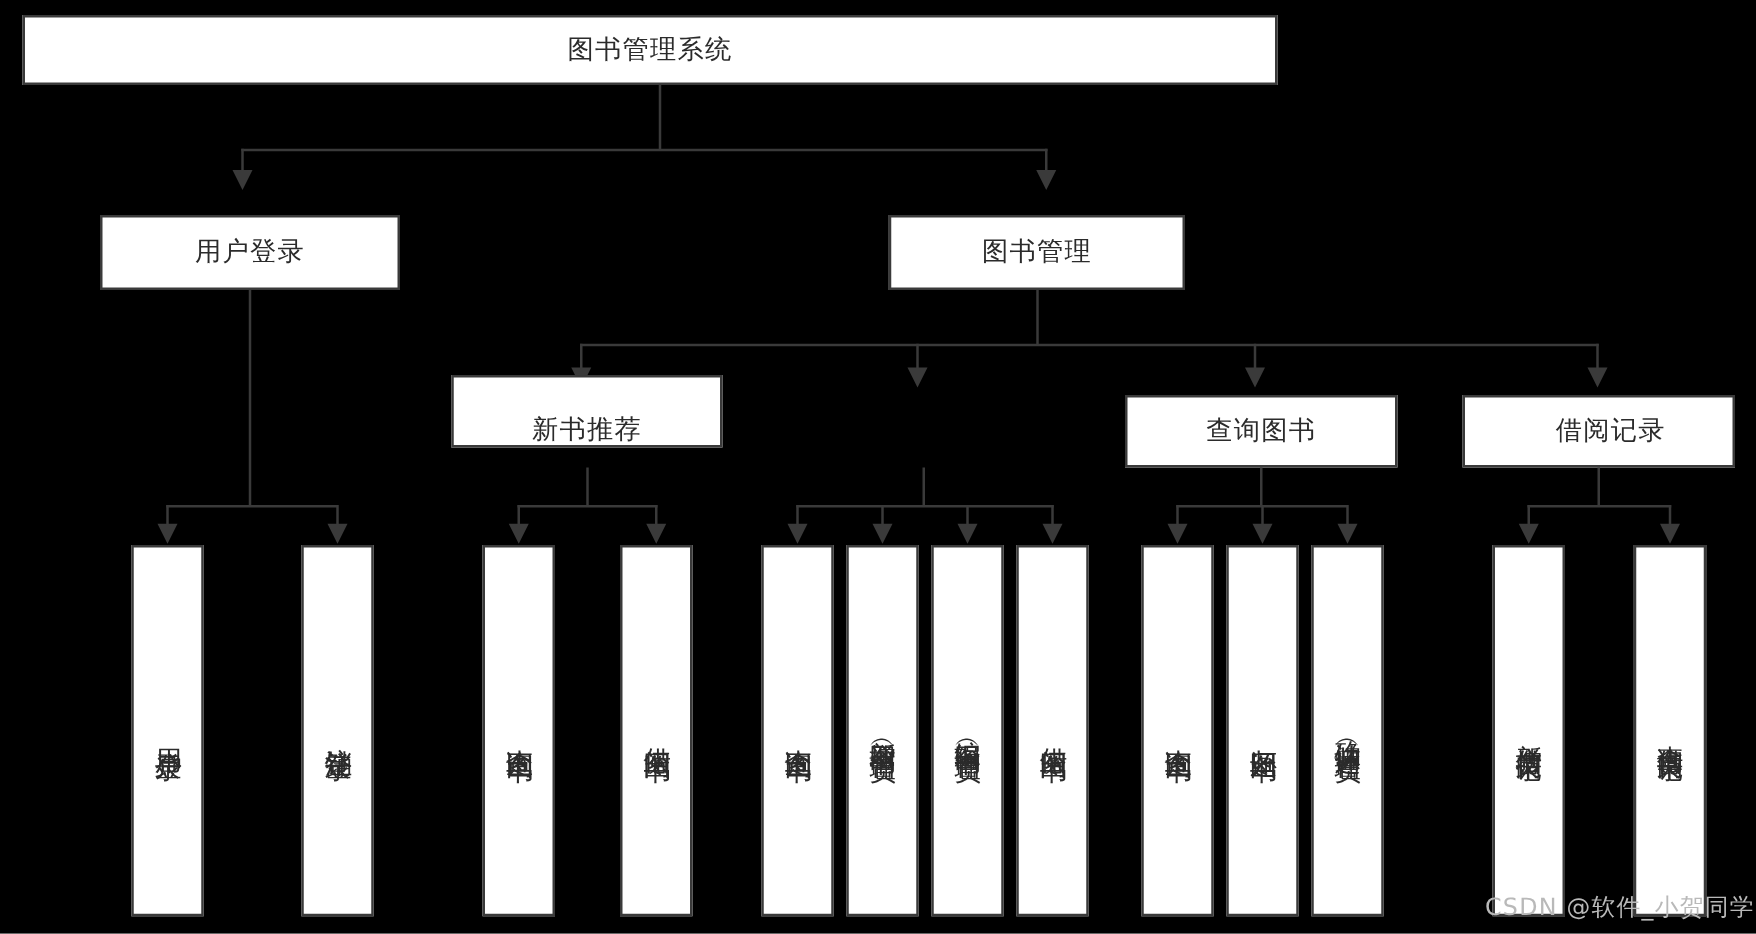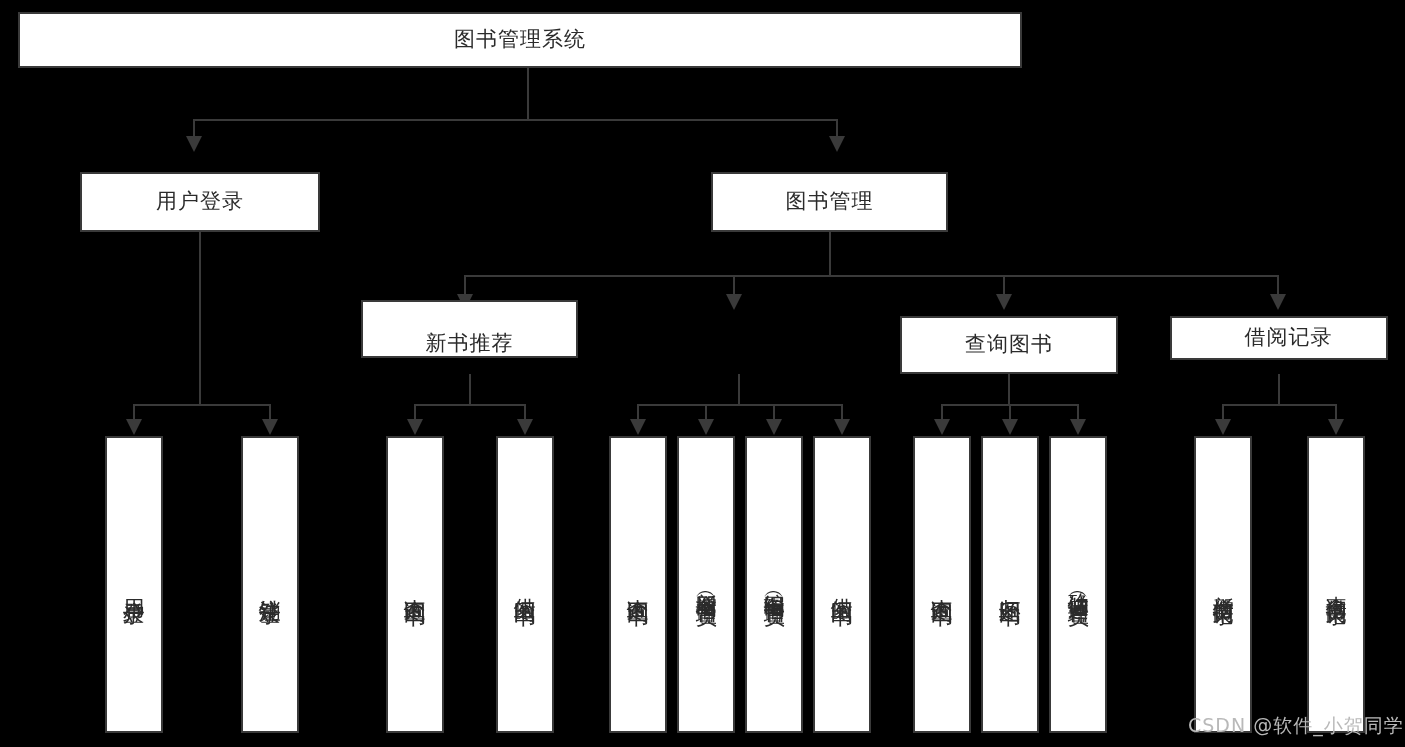--- a/index.html
+++ b/index.html
@@ -132,21 +132,21 @@
 
   <div class="node htext" id="n-new-book-rec" style="left:361px; top:300px; width:217px; height:58px;align-items:flex-end;">
     <span>新书推荐</span>
   </div>
 
 
   <div class="node htext" id="n-current-borrow" style="left:900px; top:316px; width:218px; height:58px;">
     <span>查询图书</span>
   </div>
 
-  <div class="node htext" id="n-borrow-record" style="left:1170px; top:316px; width:218px; height:44px;padding-left:19px;">
+  <div class="node htext" id="n-borrow-record" style="left:1170px; top:316px; width:218px; height:58px;padding-left:19px;">
     <span>借阅记录</span>
   </div>
 
   <div class="vline" style="left:469px; top:374px; width:2px; height:31px;"></div>
   <div class="hline" style="left:414px; top:404px; width:112px; height:2px;"></div>
   <div class="vline" style="left:414px; top:404px; width:2px; height:16px;"></div>
   <div class="arrow" style="left:407px; top:419px;"></div>
   <div class="vline" style="left:524px; top:404px; width:2px; height:16px;"></div>
   <div class="arrow" style="left:517px; top:419px;"></div>
 

